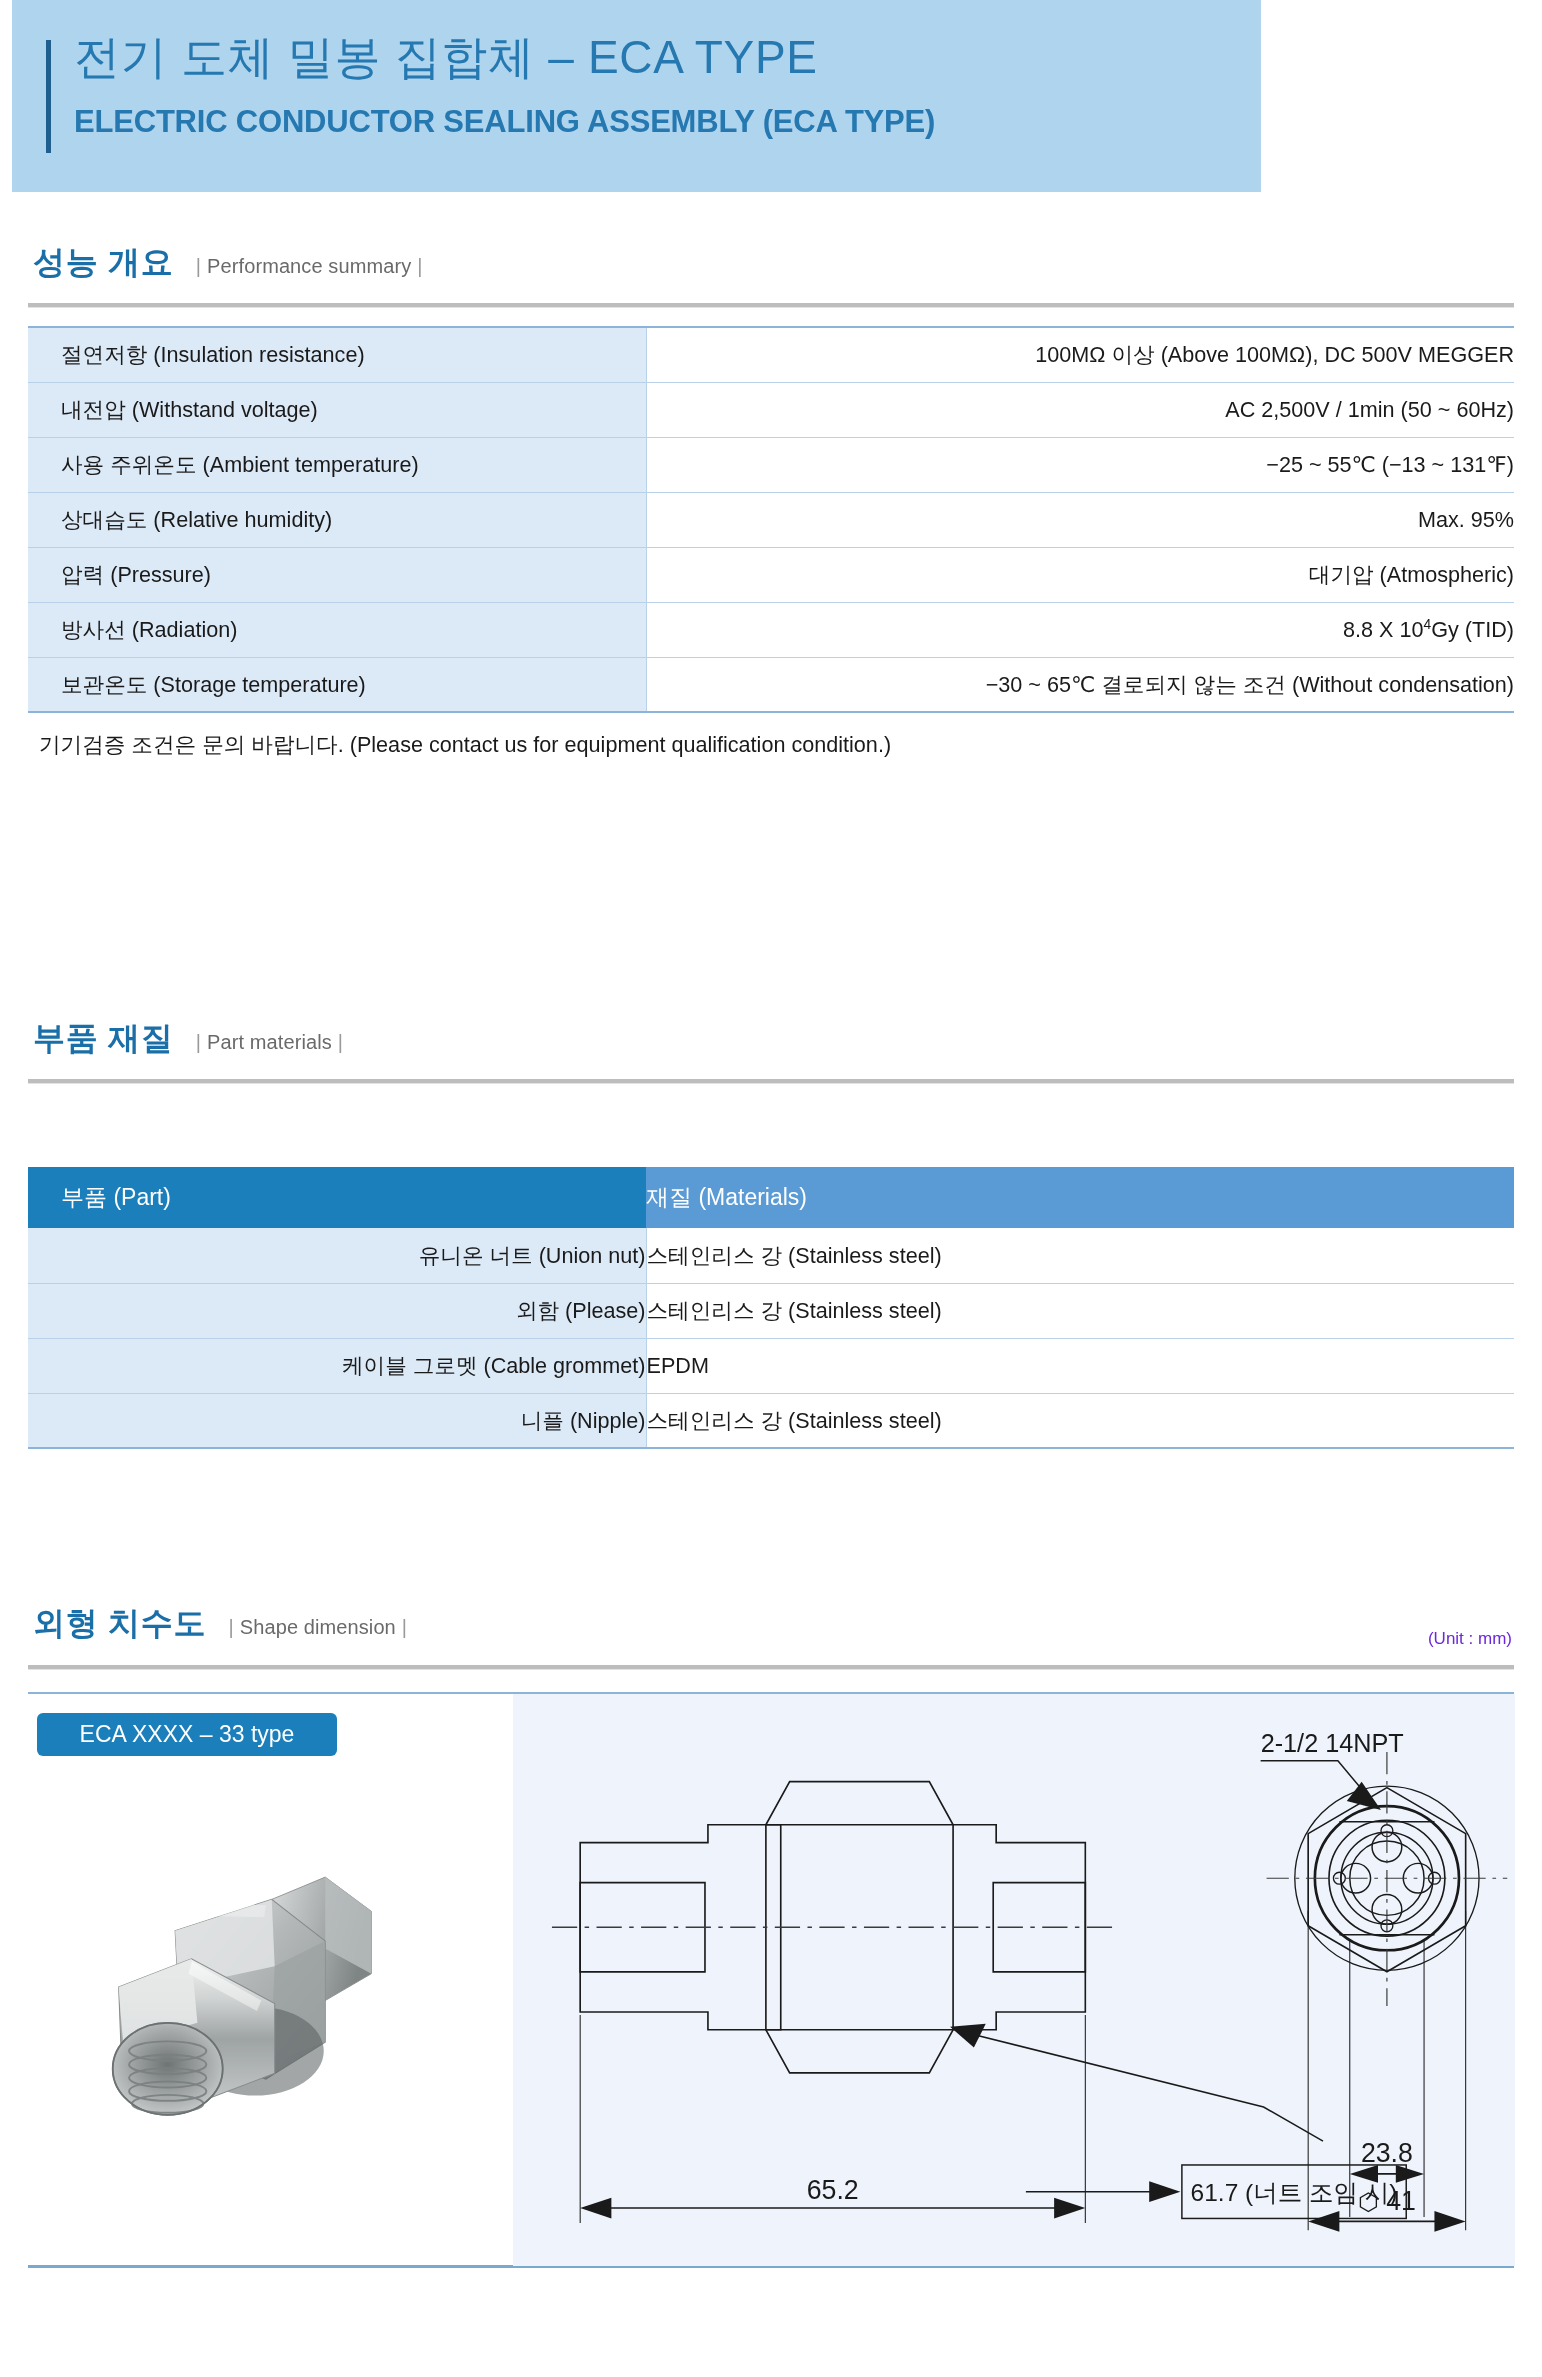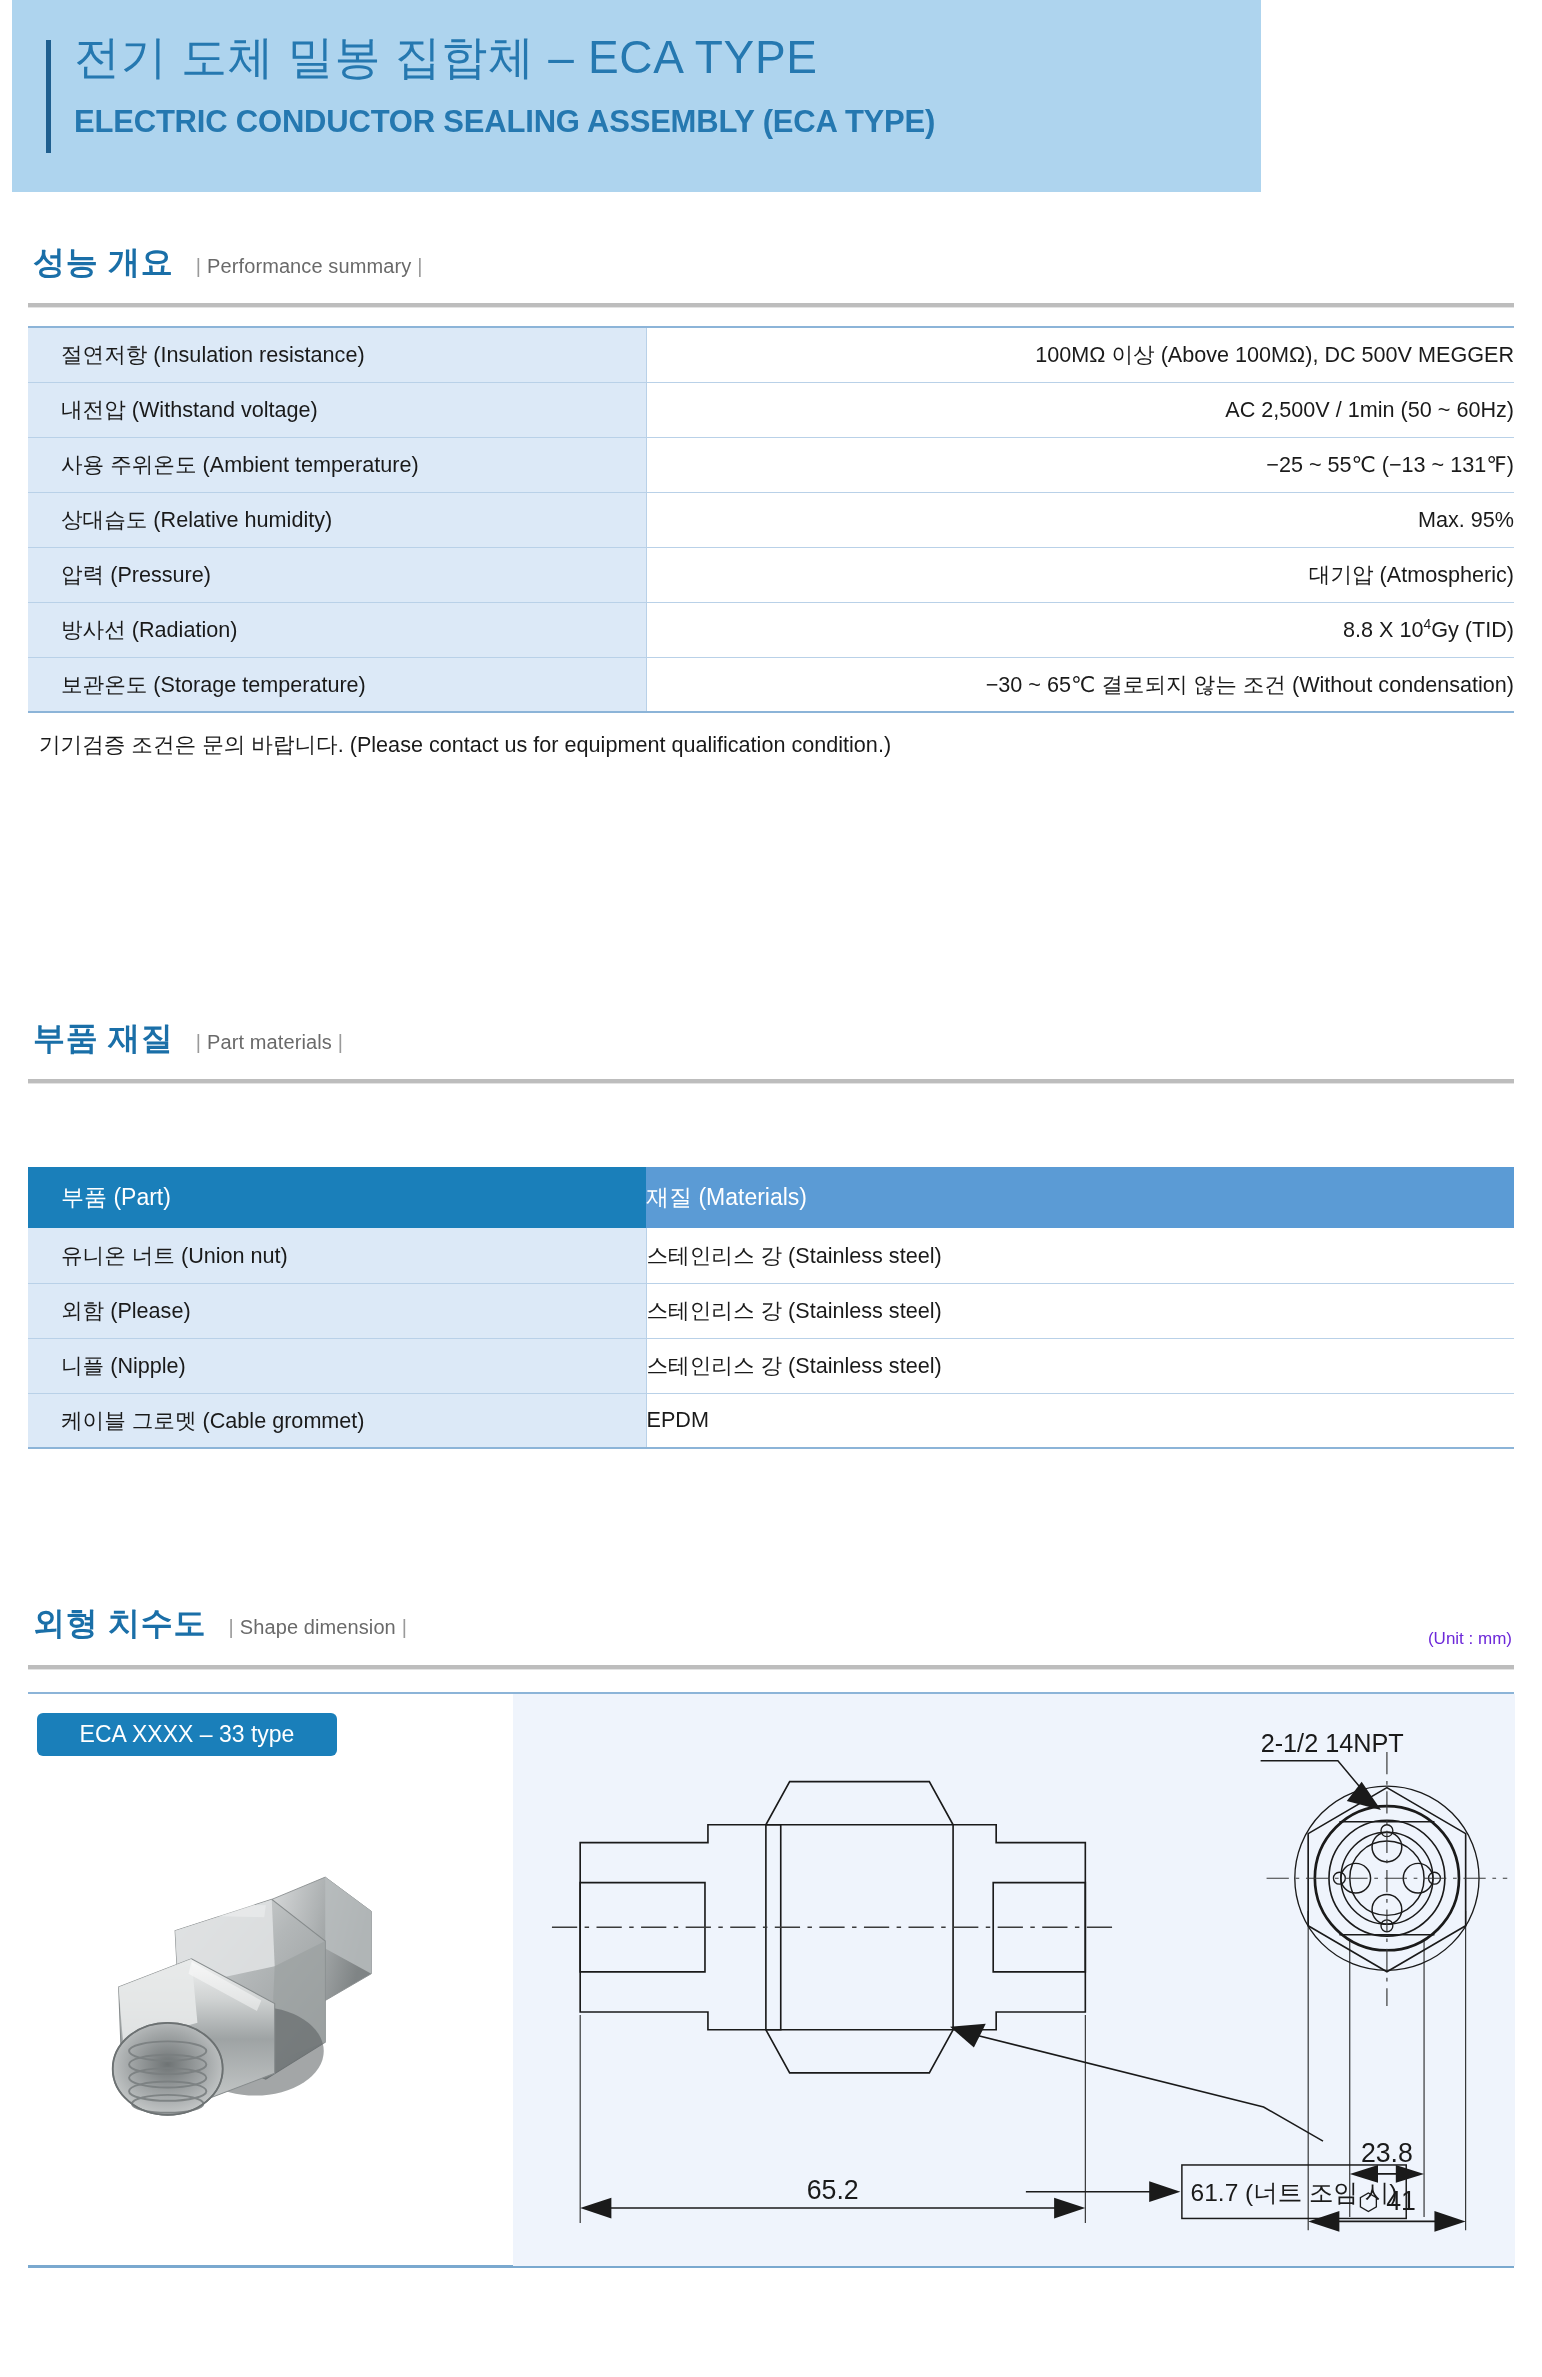--- a/index.html
+++ b/index.html
@@ -158,21 +158,21 @@
   #mat-table td {
     height: 55px;
     font-size: 21.6px;
     border-top: 0.7px solid #b9d1e8;
   }
   #mat-table tbody tr:first-child td { border-top: none; }
   #mat-table td.k {
     width: 618px;
     background: #dce9f7;
     padding-left: 33px;
-    text-align: left;
+    text-align: right;
     border-right: 0.7px solid #b9d1e8;
   }
   #mat-table td.v {
     background: #ffffff;
   }
 
   
   #shape-panel {
     position: absolute;
     left: 28px;
@@ -282,26 +282,26 @@
   <tbody>
     <tr>
       <td class="k">유니온 너트 (Union nut)</td>
       <td class="v">스테인리스 강 (Stainless steel)</td>
     </tr>
     <tr>
       <td class="k">외함 (Please)</td>
       <td class="v">스테인리스 강 (Stainless steel)</td>
     </tr>
     <tr>
+      <td class="k">케이블 그로멧 (Cable grommet)</td>
+      <td class="v">EPDM</td>
+    </tr>
+    <tr>
       <td class="k">니플 (Nipple)</td>
       <td class="v">스테인리스 강 (Stainless steel)</td>
-    </tr>
-    <tr>
-      <td class="k">케이블 그로멧 (Cable grommet)</td>
-      <td class="v">EPDM</td>
     </tr>
   </tbody>
 </table>
 
 <div class="section-head" style="top:1602px;">
   <span class="ko">외형 치수도</span>
   <span class="en"><span class="pipe">|</span><span>Shape dimension</span><span class="pipe">|</span></span>
 </div>
 <div class="unit-note" style="top:1629px;">(Unit : mm)</div>
 <div class="gray-rule" style="top:1665px;"></div>

